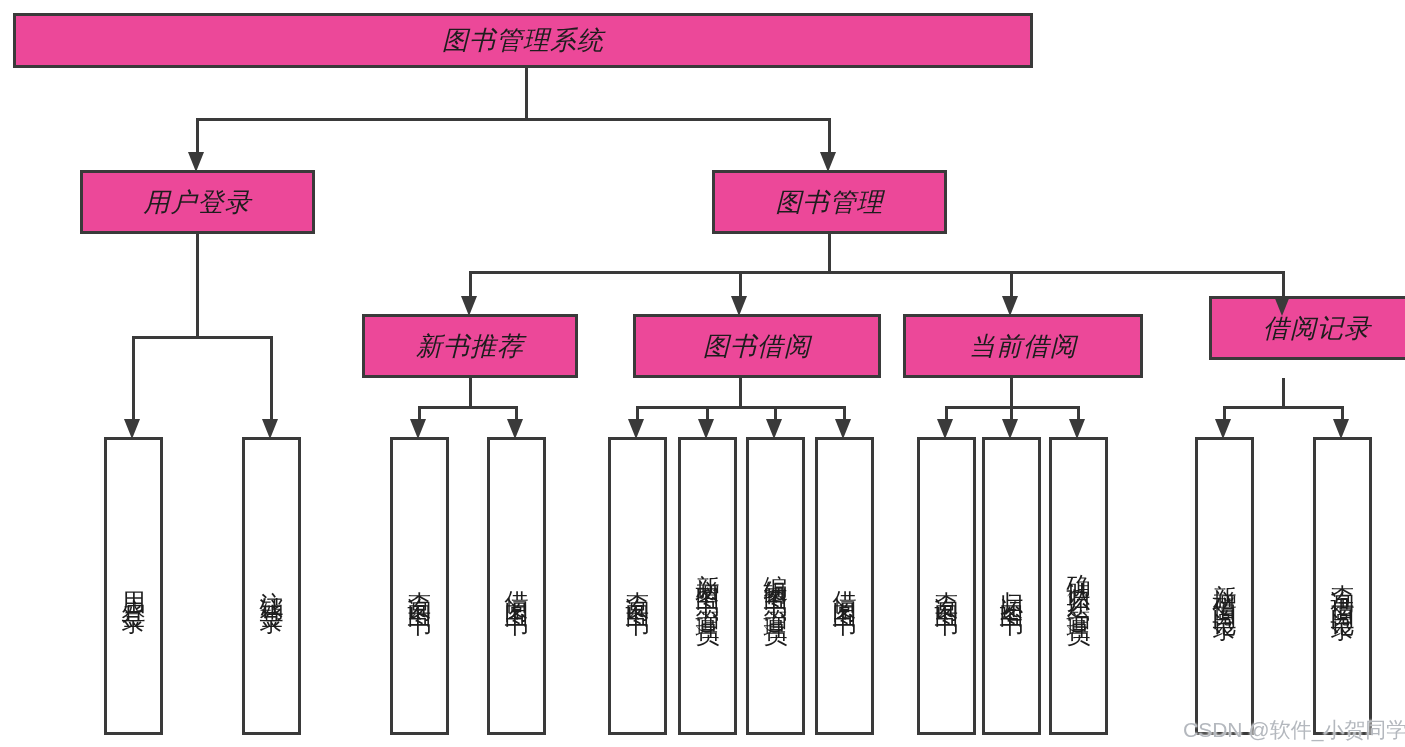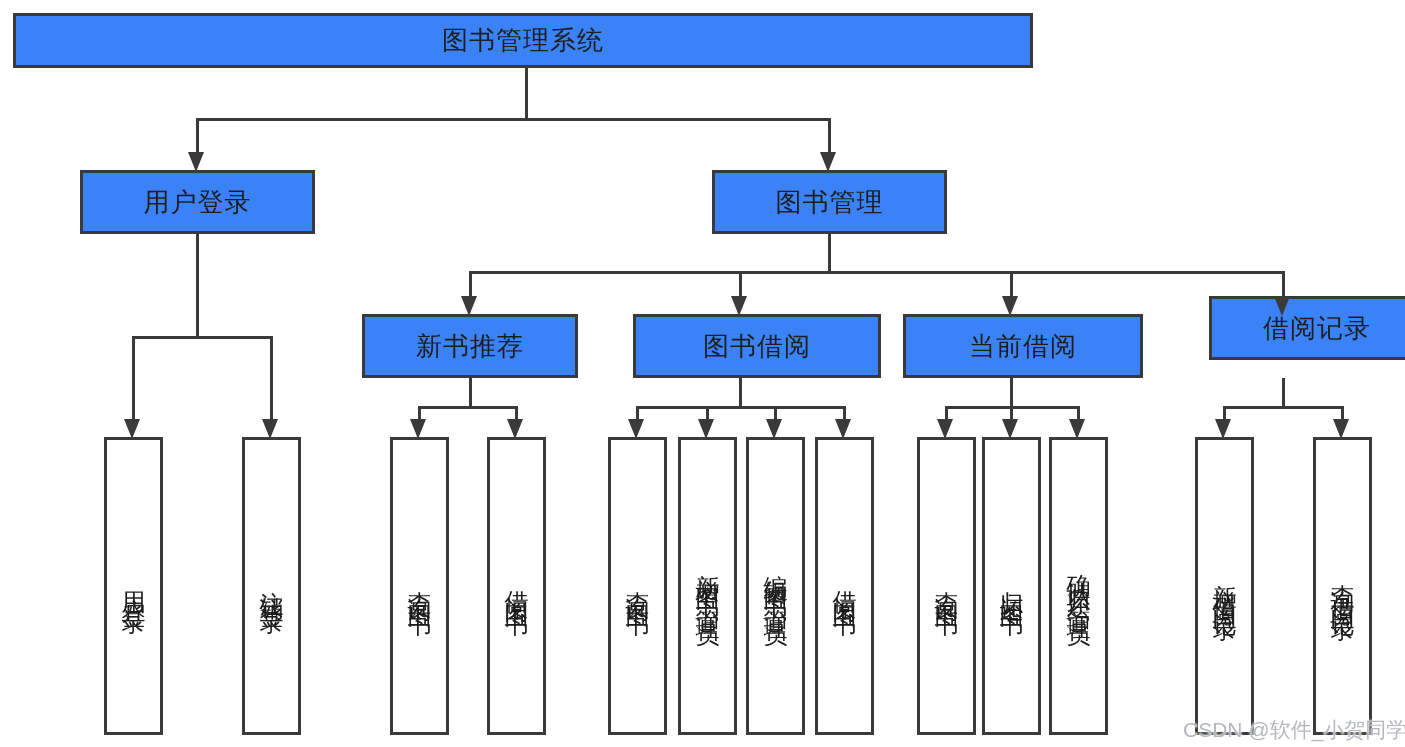--- a/index.html
+++ b/index.html
@@ -13,25 +13,26 @@
     position:relative;
     width:1405px;height:747px;
     background:var(--bg);
     font-family:"Liberation Sans", sans-serif;
     overflow:hidden;
   }
   .node{
     position:absolute;
     box-sizing:border-box;
     border:3px solid var(--line);
-    background:#3b82f6;
+    background:#ec4899;
     display:flex;align-items:center;justify-content:center;
     font-size:26px;color:var(--text);
     letter-spacing:1px;
     white-space:nowrap;
+    font-style:italic;
   }
   .leaf{
     position:absolute;
     box-sizing:border-box;
     border:3px solid var(--line);
     background:#fff;
     display:flex;align-items:center;justify-content:center;
     writing-mode:vertical-rl;
     text-orientation:mixed;
     font-size:24px;color:var(--text);

